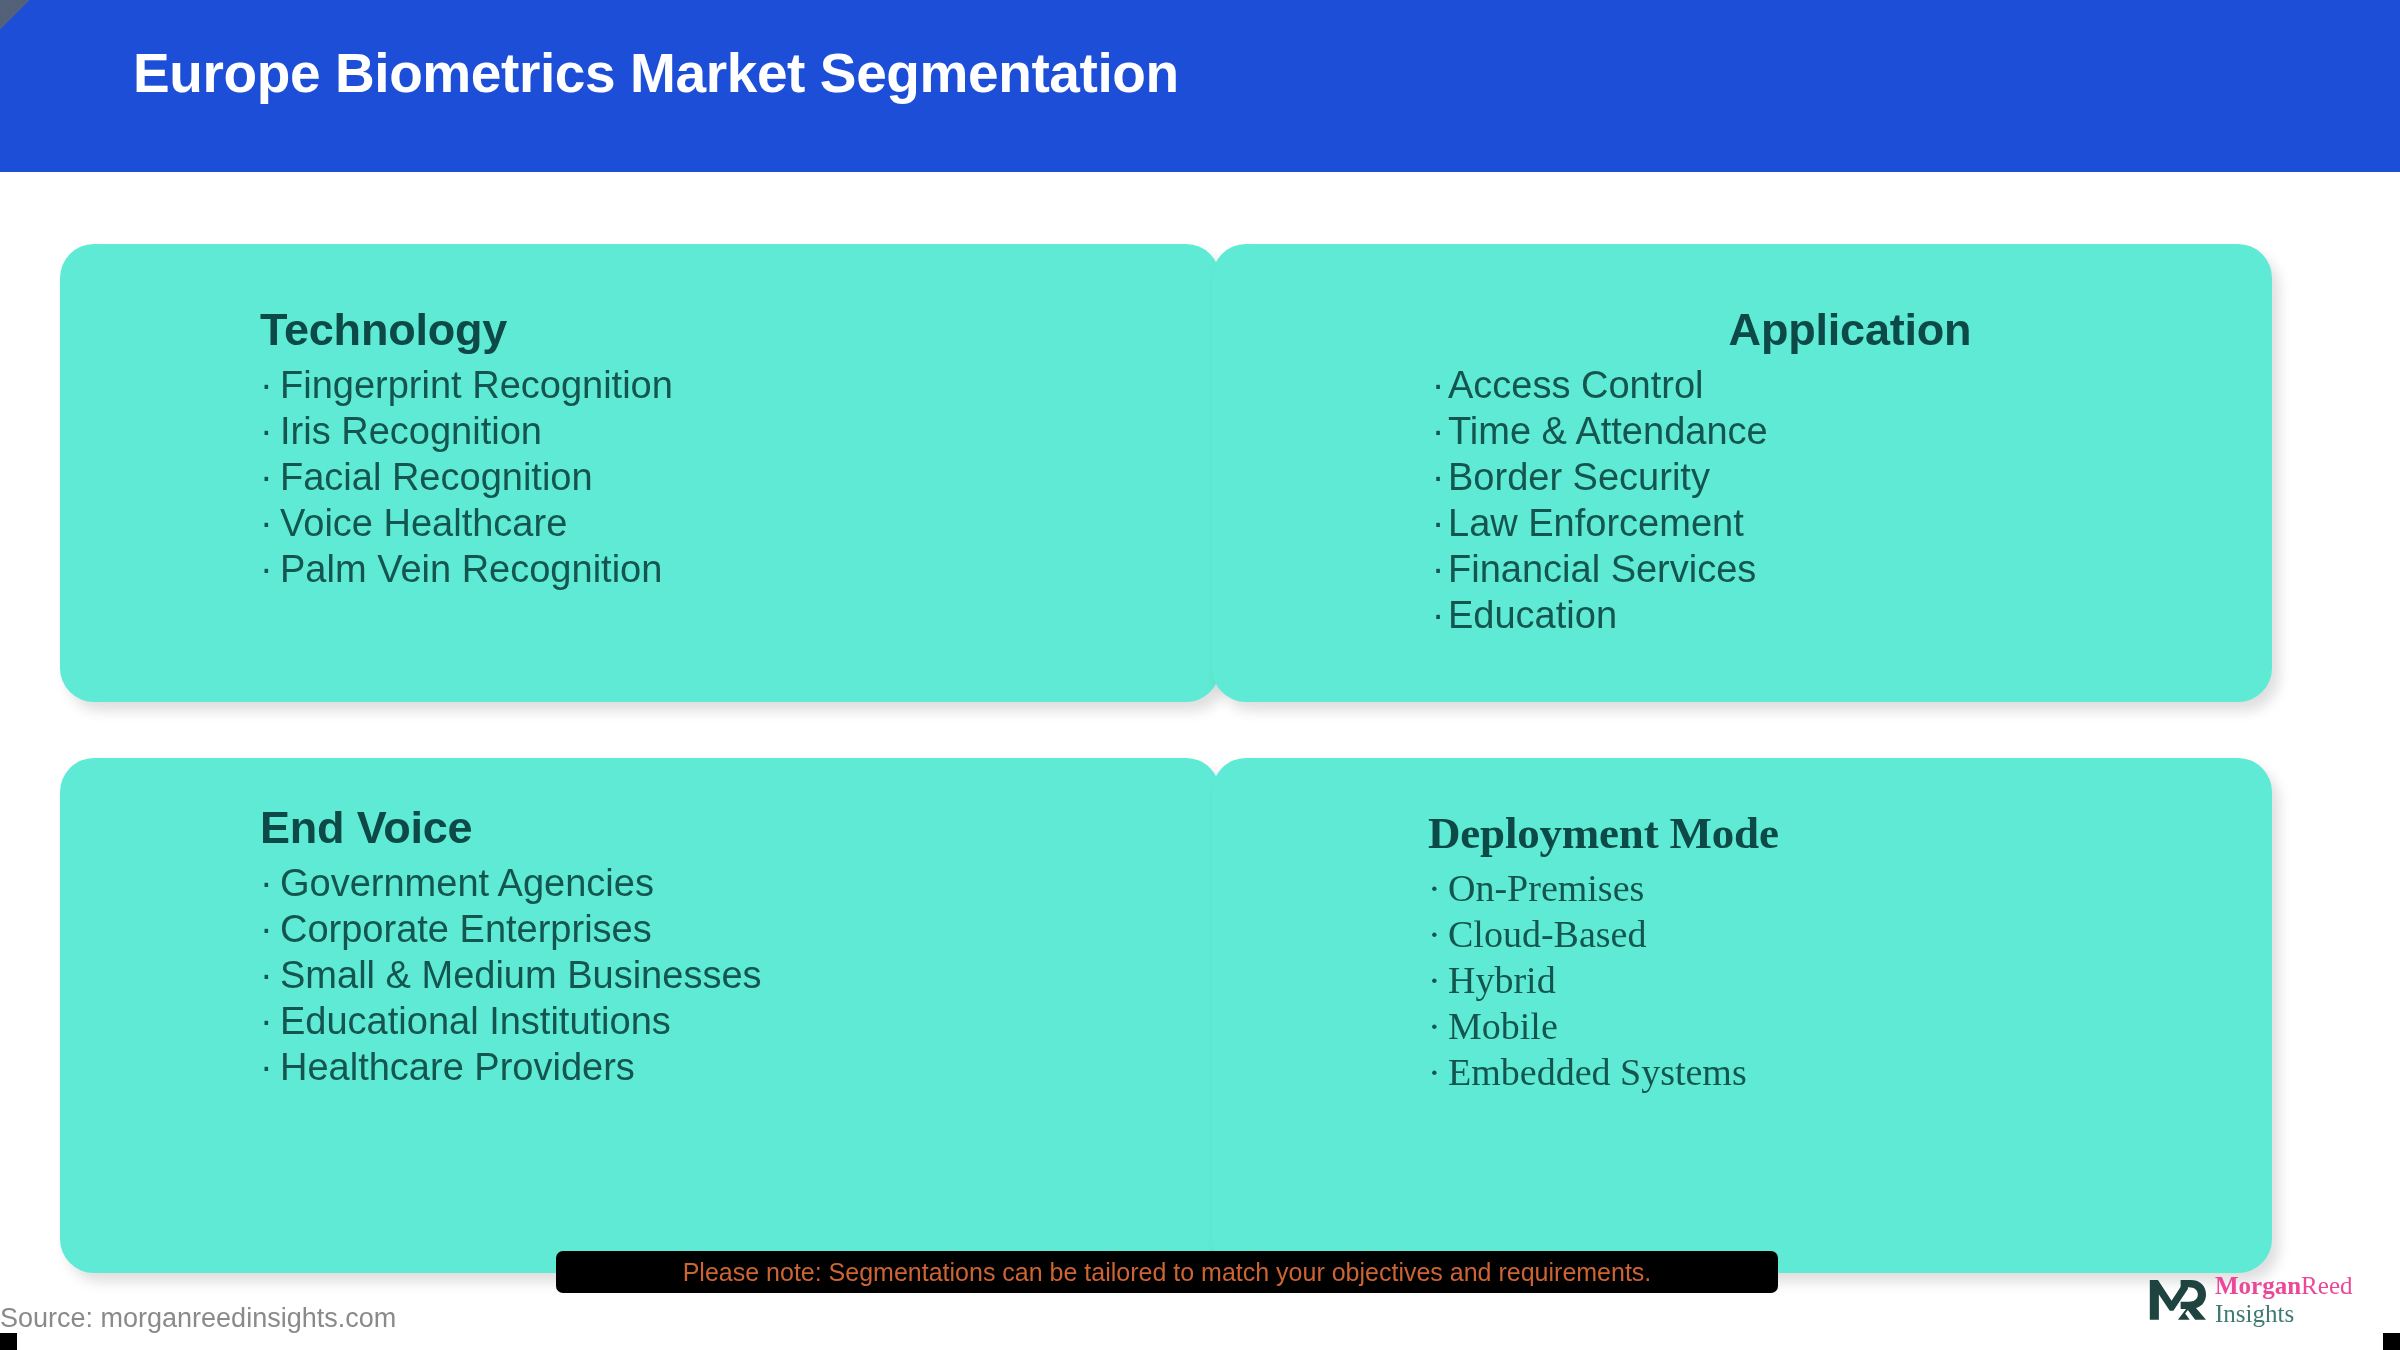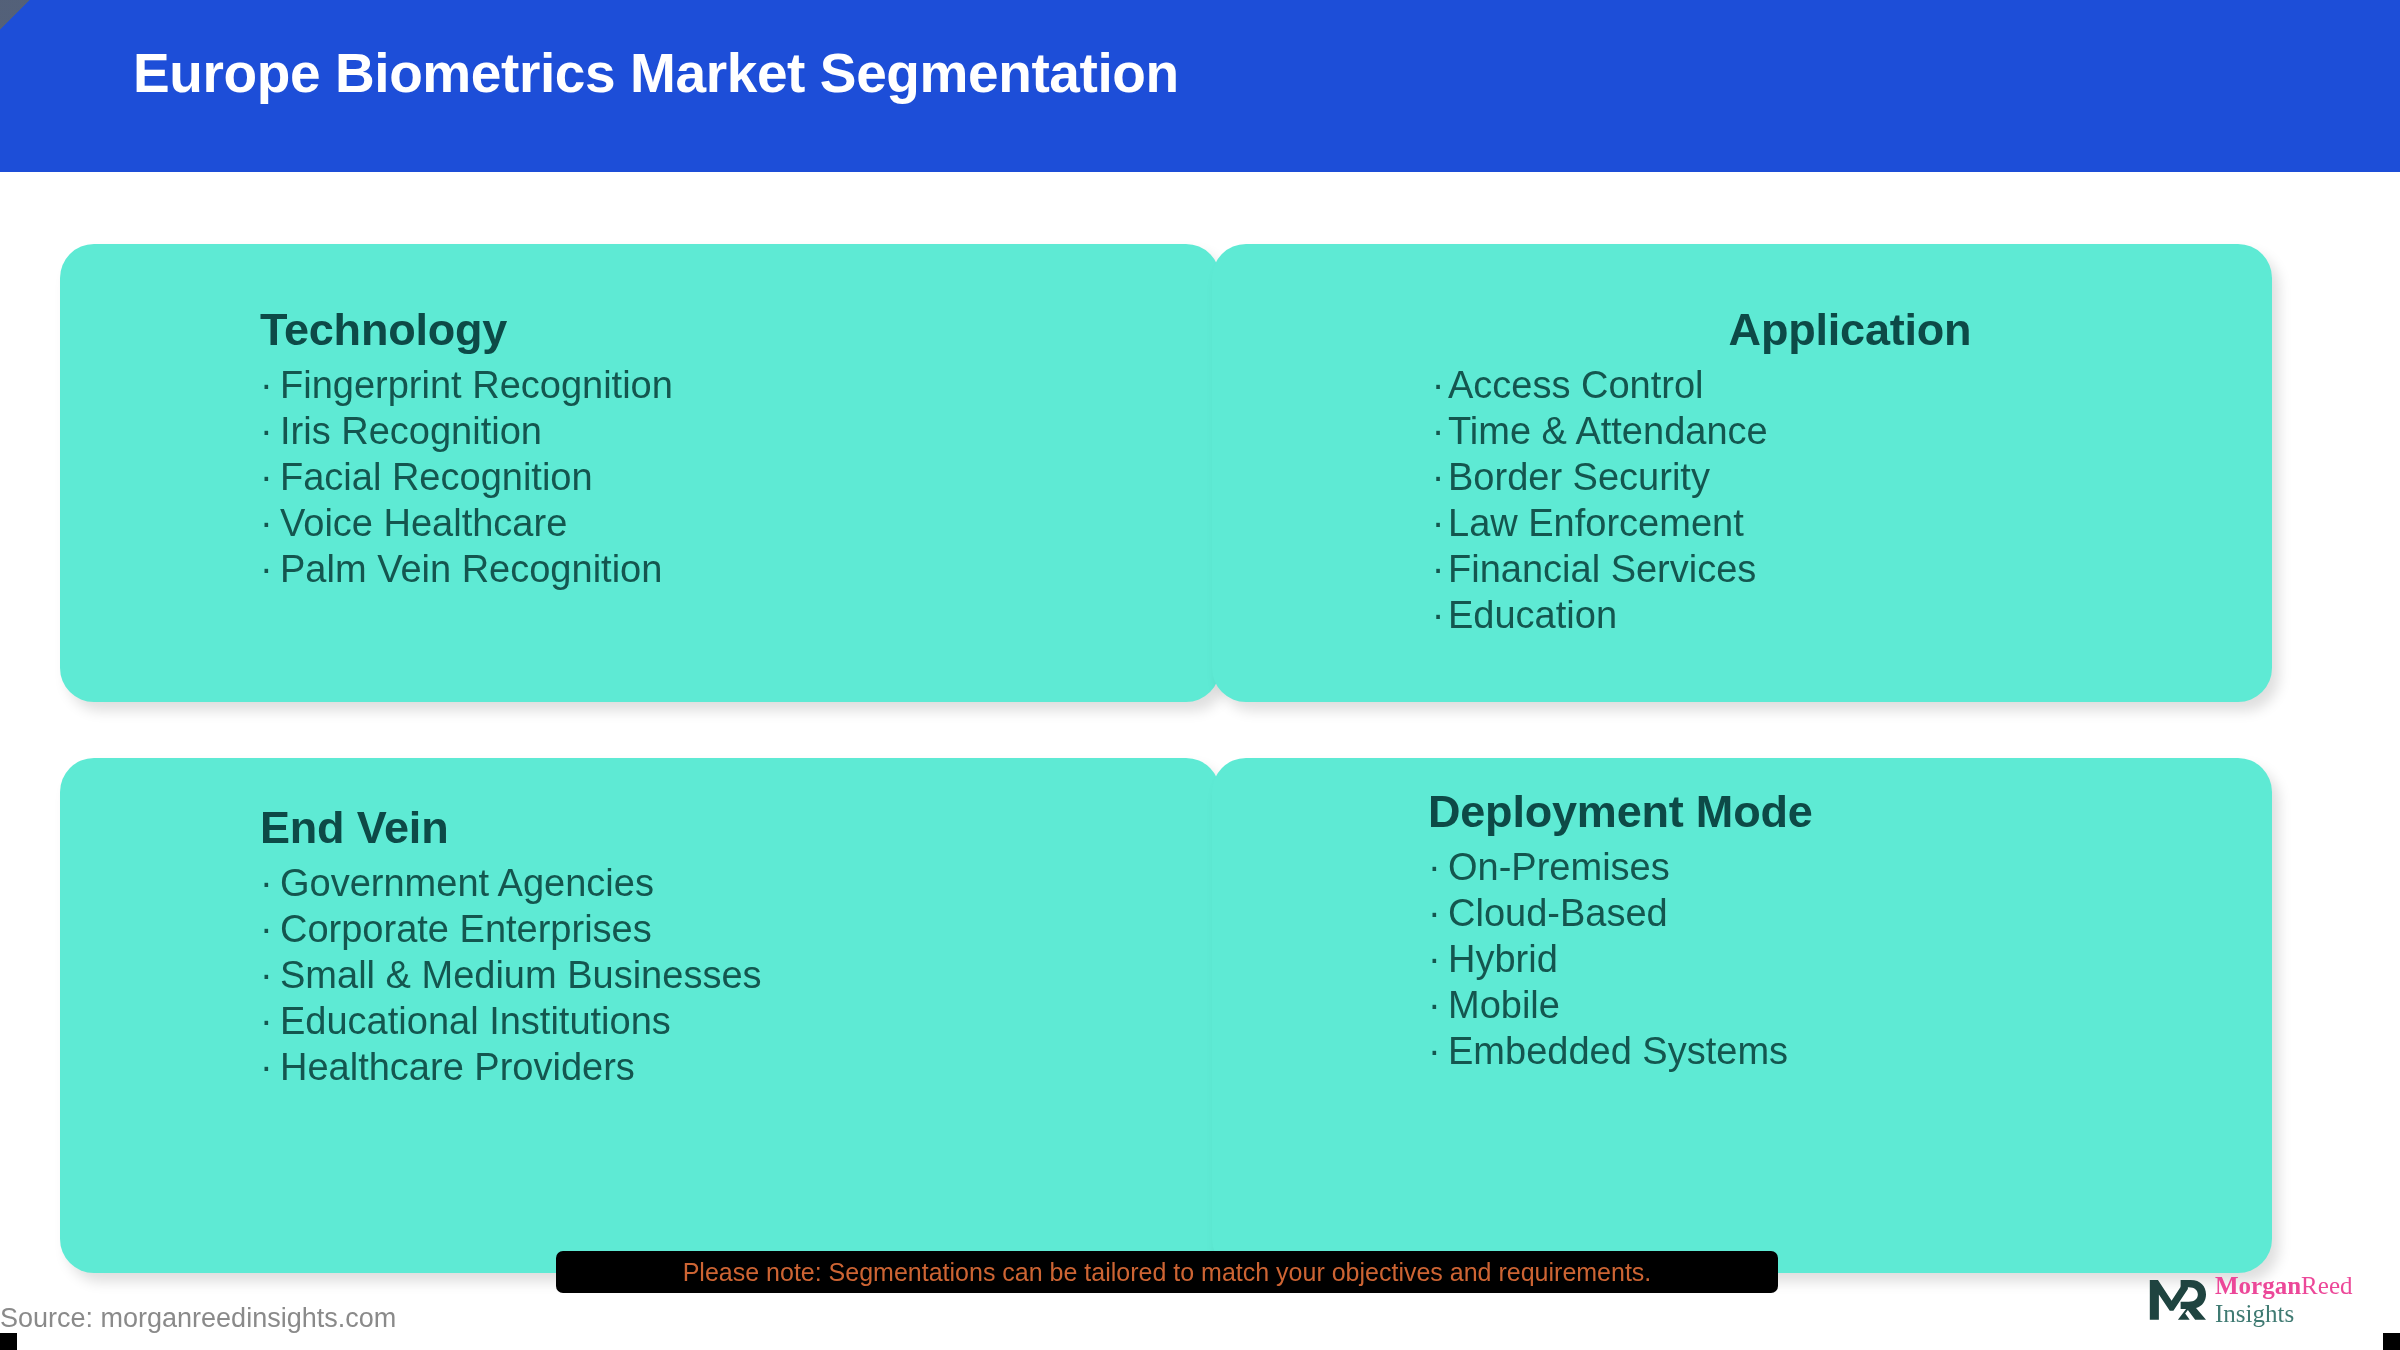--- a/index.html
+++ b/index.html
@@ -67,21 +67,21 @@
   .card.c4 { left:1212px; top:586px; width:1060px; height:515px; }
 
   .card-inner {
     position:absolute;
     left:0; top:0;
     width:100%;
   }
   .card.c1 .card-inner { padding:60px 0 0 200px; }
   .card.c2 .card-inner { padding:60px 0 0 216px;text-align:center; }
   .card.c3 .card-inner { padding:44px 0 0 200px; }
-  .card.c4 .card-inner { padding:28px 0 0 216px; }
+  .card.c4 .card-inner { padding:49px 0 0 216px;font-family:Liberation Serif, serif; }
 
   .card-title {
     font-size:45px;
     font-weight:bold;
     color:#0d4a47;
     letter-spacing:-0.2px;
     margin-bottom:6px;
     white-space:nowrap;
   }
 
@@ -248,21 +248,21 @@
           <li>
               <span class="bullet">·</span>
               <span class="txt">Education</span>
             </li>
         </ul>
       </div>
     </div>
 
     <div class="card c3">
       <div class="card-inner">
-        <div class="card-title">End Vein</div>
+        <div class="card-title">End Voice</div>
         <ul class="card-list">
           <li>
               <span class="bullet">·</span>
               <span class="txt">Government Agencies</span>
             </li>
           <li>
               <span class="bullet">·</span>
               <span class="txt">Corporate Enterprises</span>
             </li>
           <li>

